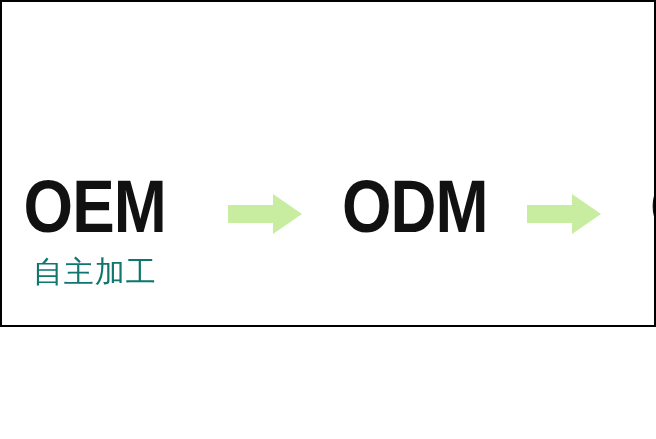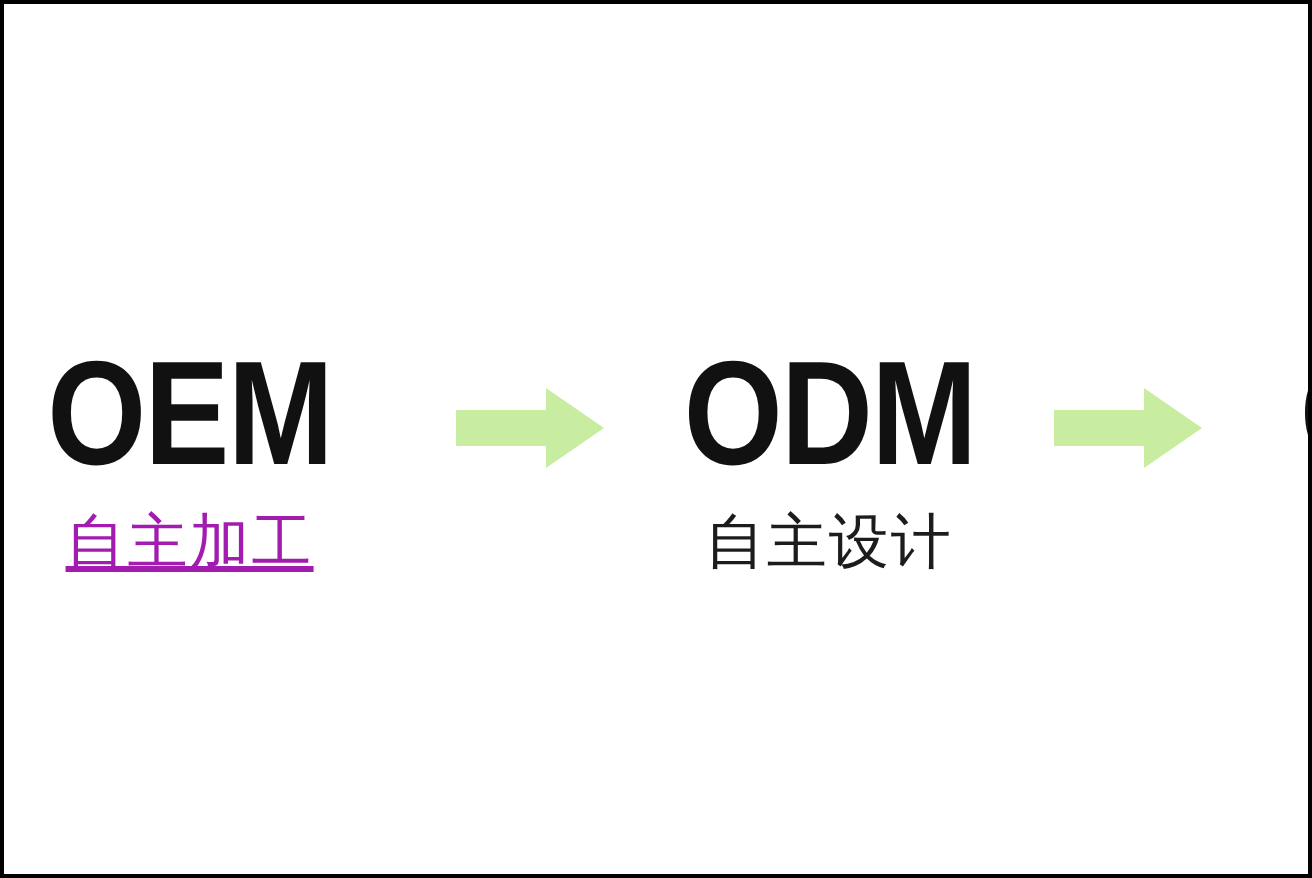--- a/index.html
+++ b/index.html
@@ -81,44 +81,43 @@
 
   
   .gap-a { flex: 0 0 26px; }
   .gap-b { flex: 0 0 50px; }
   .gap-c { flex: 0 0 28px; }
   .gap-d { flex: 0 0 37px; }
 </style>
 </head>
 <body>
 
-<div id="canvas" style="background: rgb(255, 255, 255); border-color: rgb(0, 0, 0); width: 656px; height: 439px;">
+<div id="canvas" style="background: rgb(255, 255, 255); border-color: rgb(0, 0, 0); width: 656px; height: 327px;">
 
   <div id="flow">
 
     <div class="gap-a"></div>
 
     <div class="stage" id="stage-oem">
       <div class="acronym" style="color: rgb(17, 17, 17);">OEM</div>
-      <div class="cn-label" style="color: #a21caf; text-decoration: underline;">自主加工</div>
+      <div class="cn-label" style="color: #0f766e;">自主加工</div>
     </div>
 
     <div class="gap-b"></div>
 
     <span class="arrow-wrap">
       <svg viewBox="0 0 74 40" xmlns="http://www.w3.org/2000/svg" aria-hidden="true">
         <polygon points="0,11 45,11 45,0 74,20 45,40 45,29 0,29" fill="#c8eda0"></polygon>
       </svg>
     </span>
 
     <div class="gap-c"></div>
 
     <div class="stage" id="stage-odm">
       <div class="acronym" style="color: rgb(17, 17, 17);">ODM</div>
-      <div class="cn-label" style="color: rgb(28, 28, 28);">自主设计</div>
     </div>
 
     <div class="gap-c"></div>
 
     <span class="arrow-wrap">
       <svg viewBox="0 0 74 40" xmlns="http://www.w3.org/2000/svg" aria-hidden="true">
         <polygon points="0,11 45,11 45,0 74,20 45,40 45,29 0,29" fill="#c8eda0"></polygon>
       </svg>
     </span>
 

